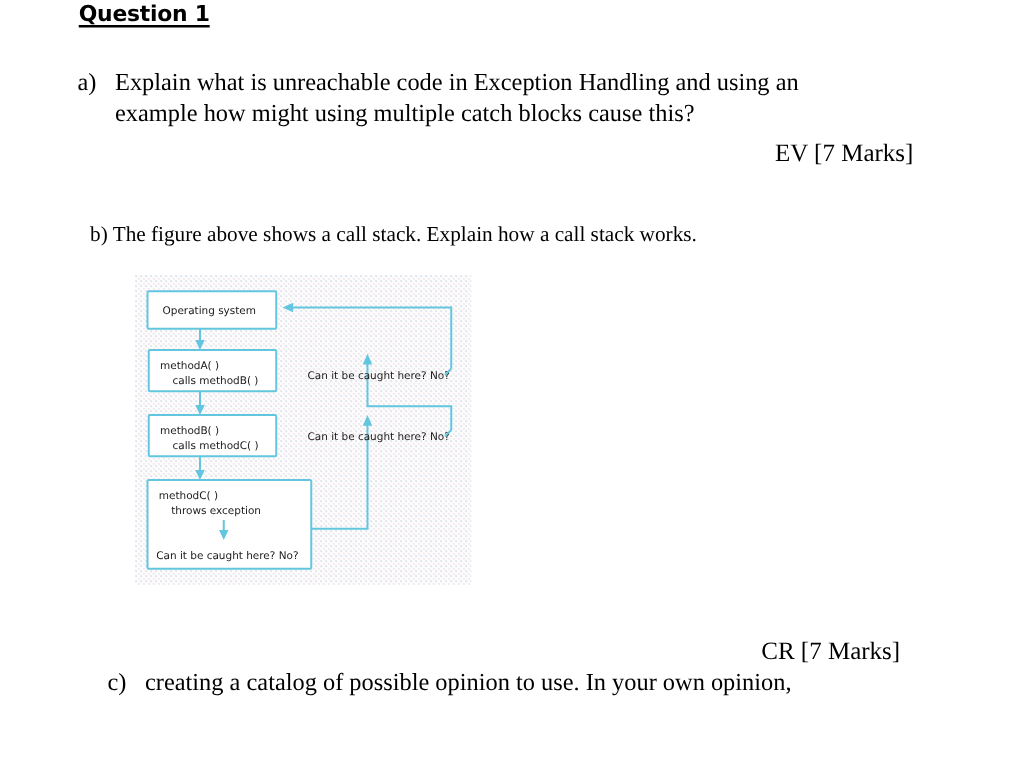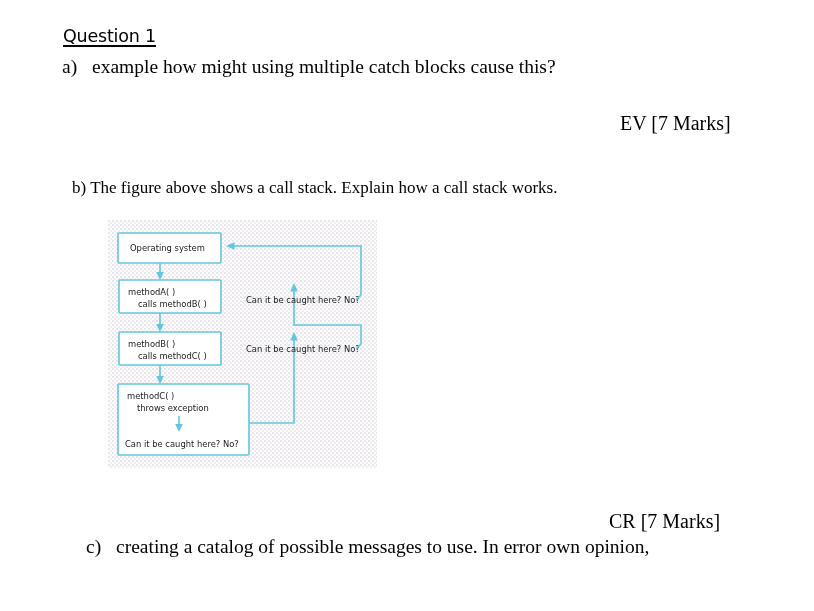--- a/index.html
+++ b/index.html
@@ -16,28 +16,27 @@
     font-family: "Liberation Serif", "DejaVu Serif", serif;
     color: #000000;
   }
 
   
   .q-heading {
     position: absolute;
     left: 63px;
     top: 2px;
     font-family: "DejaVu Sans", "Liberation Sans", sans-serif;
-    font-weight: normal;
+    font-weight: bold;
     font-size: 17.5px;
     letter-spacing: -0.2px;
     text-decoration: underline;
     text-underline-offset: 3px;
     text-decoration-thickness: 2px;
     white-space: nowrap;
-    margin-top: 24px;
   }
 
   
   .part {
     position: absolute;
     font-size: 19.5px;
     line-height: 25px;
   }
   .part .marker {
     position: absolute;
@@ -109,20 +108,21 @@
   }
 </style>
 </head>
 <body>
 
 <div class="q-heading">Question 1</div>
 
 <div class="part" id="part-a">
   <span class="marker">a)</span>
   <span class="body">
+    <span class="line">Explain what is unreachable code in Exception Handling and using an</span>
     <span class="line">example how might using multiple catch blocks cause this?</span>
   </span>
 </div>
 <div class="marks" id="marks-a">EV [7 Marks]</div>
 
 <div id="part-b">
   <span class="marker">b)</span>
   <span>The figure above shows a call stack. Explain how a call stack works.</span>
 </div>
 
@@ -173,15 +173,15 @@
     <path class="fig-line" d="M 253 75 L 253 26 L 124 26"></path>
     <path d="M 118 26 L 126.5 22.2 L 126.5 29.8 Z" fill="#63c6e0"></path>
   </svg>
 </div>
 
 <div class="marks" id="marks-b">CR [7 Marks]</div>
 
 <div class="part" id="part-c">
   <span class="marker">c)</span>
   <span class="body">
-    <span class="line">creating a catalog of possible messages to use. In error own opinion,</span>
+    <span class="line">creating a catalog of possible opinion to use. In your own opinion,</span>
   </span>
 </div>
 
 </body></html>

